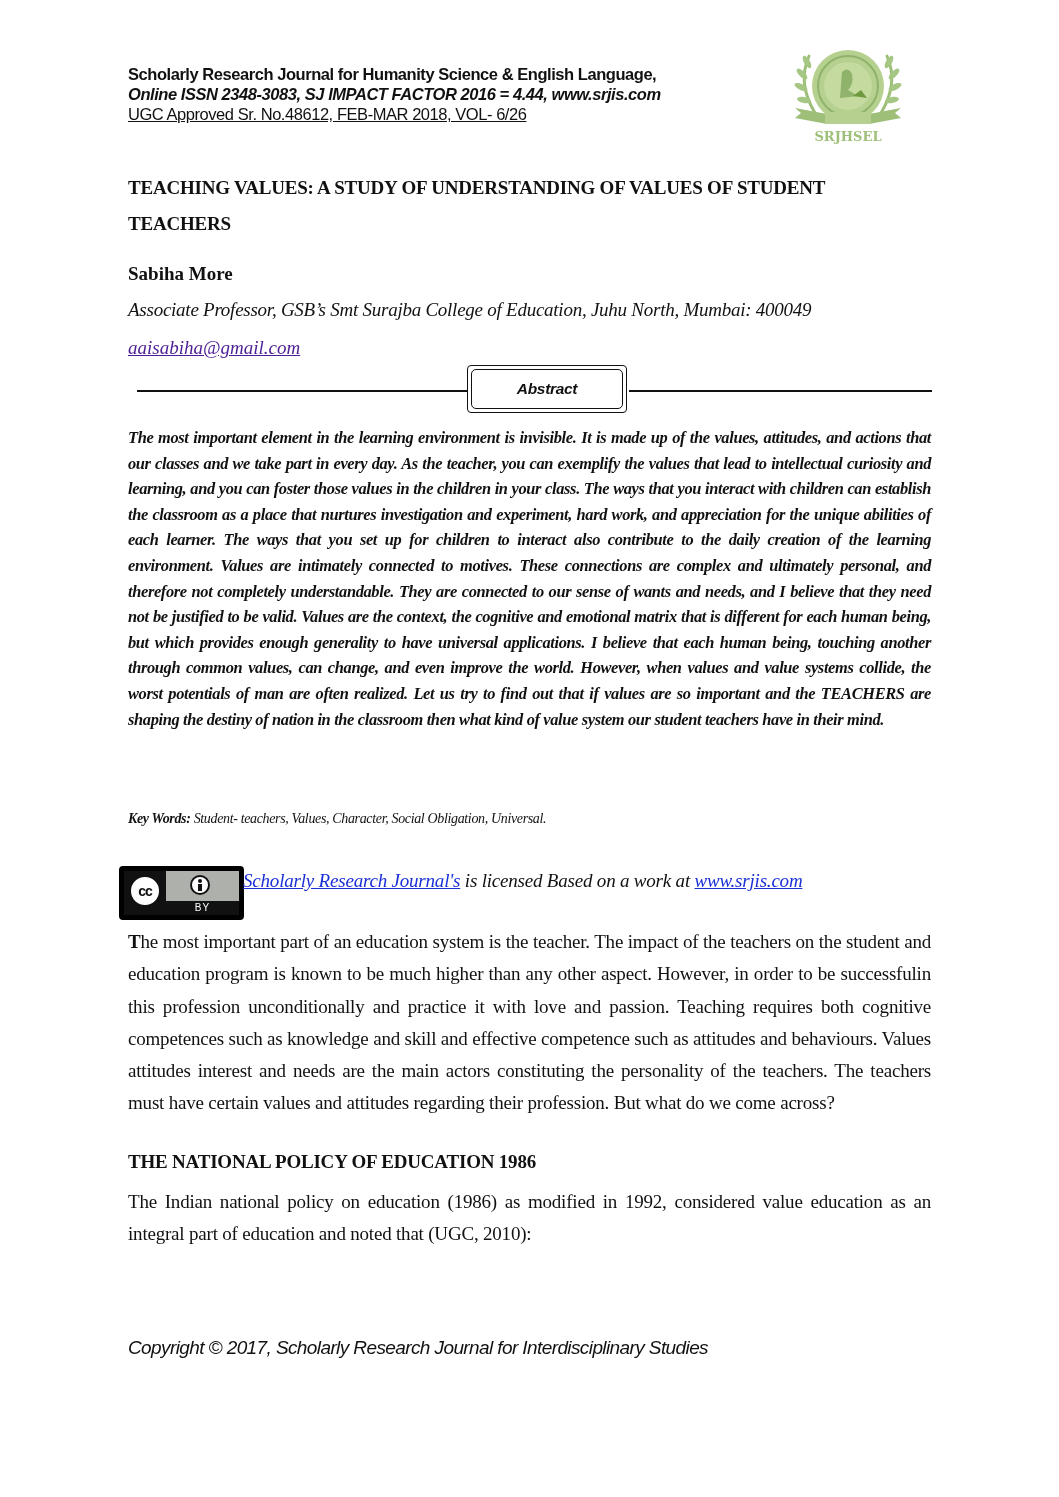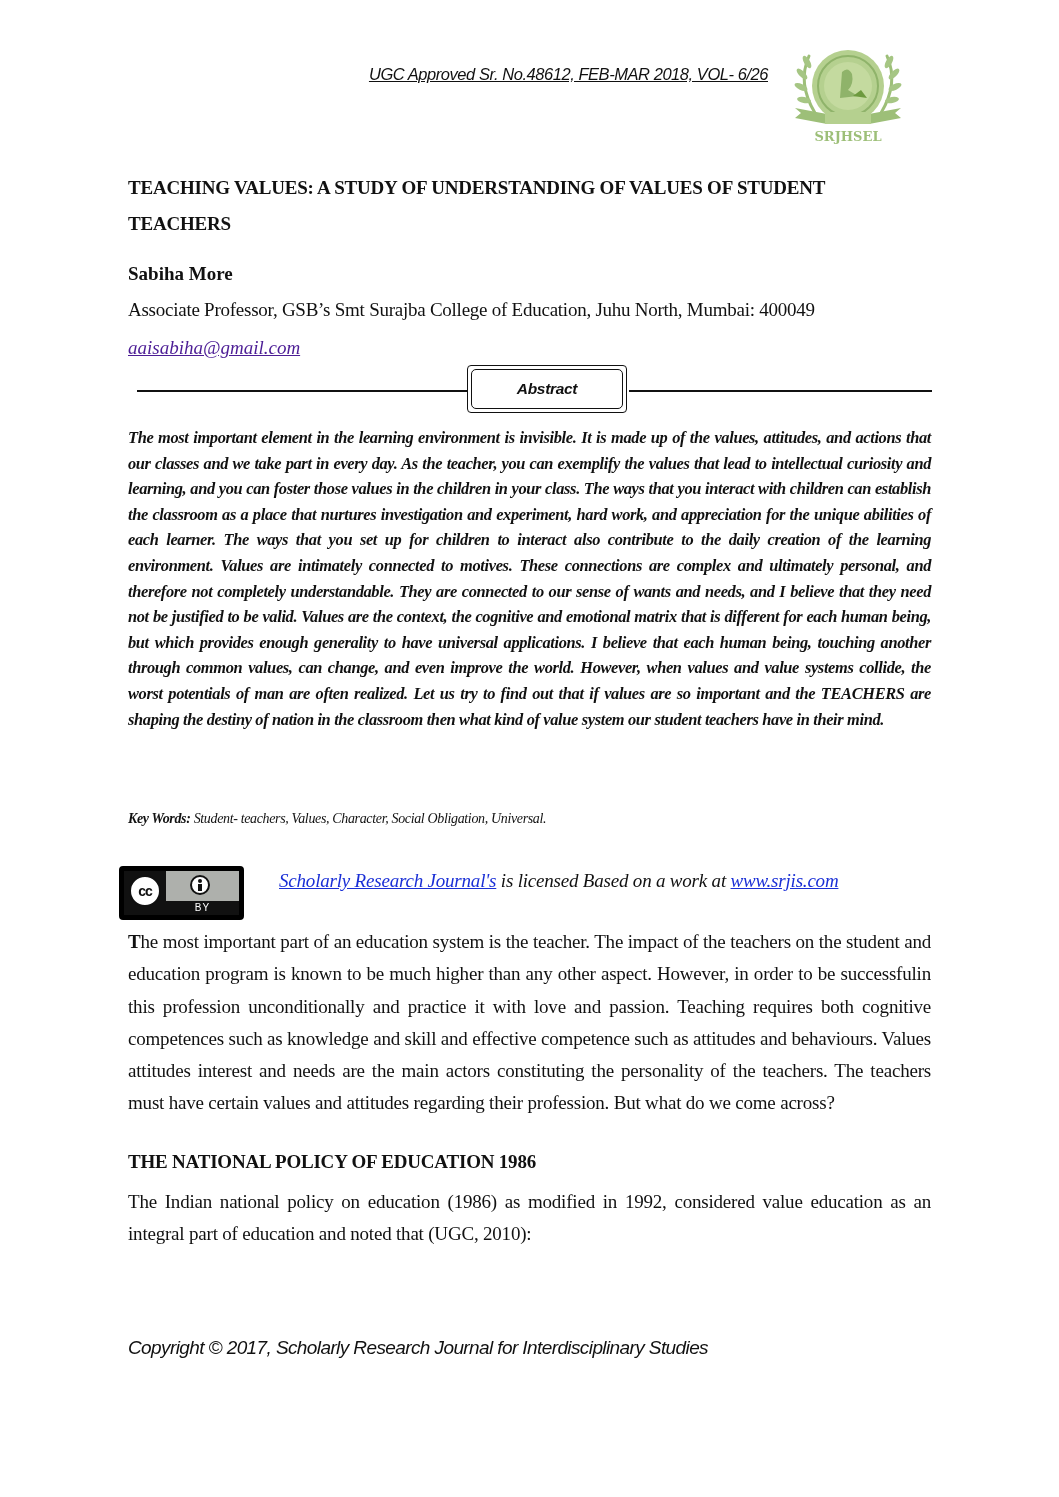--- a/index.html
+++ b/index.html
@@ -23,21 +23,21 @@
     top: 64px;
     width: 640px;
     font-family: "Liberation Sans", sans-serif;
     font-size: 16.5px;
     line-height: 20px;
     letter-spacing: -0.45px;
     font-stretch: condensed;
   }
   .journal-header .line1 { font-weight: bold; }
   .journal-header .line2 { font-weight: bold; font-style: italic; }
-  .journal-header .line3 { font-style: italic; text-decoration: underline; text-align: right; }
+  .journal-header .line3 { text-decoration: underline; }
 
   .logo {
     position: absolute;
     left: 787px;
     top: 38px;
     width: 122px;
     height: 112px;
   }
 
   
@@ -55,20 +55,21 @@
     position: absolute;
     left: 128px;
     top: 263px;
     font-weight: bold;
     font-size: 19px;
   }
   .affiliation {
     position: absolute;
     left: 128px;
     top: 299px;
+    font-style: italic;
     font-size: 19px;
     letter-spacing: -0.25px;
   }
   .email {
     position: absolute;
     left: 128px;
     top: 337px;
     font-style: italic;
     font-size: 19px;
     color: #4c1d95;
@@ -200,21 +201,20 @@
     text-align: center;
     letter-spacing: 1px;
   }
   .license-line {
     position: absolute;
     left: 243px;
     top: 870px;
     font-style: italic;
     font-size: 19px;
     letter-spacing: -0.2px;
-    margin-left: 36px;
   }
   .license-line .link {
     color: #1a2fd6;
     text-decoration: underline;
   }
 
   
   .body-text {
     position: absolute;
     left: 128px;
@@ -253,20 +253,22 @@
     font-family: "Liberation Sans", sans-serif;
     font-style: italic;
     font-size: 19px;
     letter-spacing: -0.6px;
   }
 </style>
 </head>
 <body>
 
 <div class="journal-header">
+  <div class="line1">Scholarly Research Journal for Humanity Science &amp; English Language,</div>
+  <div class="line2">Online ISSN 2348-3083, SJ IMPACT FACTOR 2016 = 4.44, www.srjis.com</div>
   <div class="line3">UGC Approved Sr. No.48612, FEB-MAR 2018, VOL- 6/26</div>
 </div>
 
 <div class="logo">
   <svg width="122" height="112" viewBox="0 0 122 112">
 
     <g fill="none" stroke="#9dbf78" stroke-width="3" stroke-linecap="round">
       <path d="M22 18 Q10 45 28 75"></path>
       <path d="M100 18 Q112 45 94 75"></path>
     </g>

